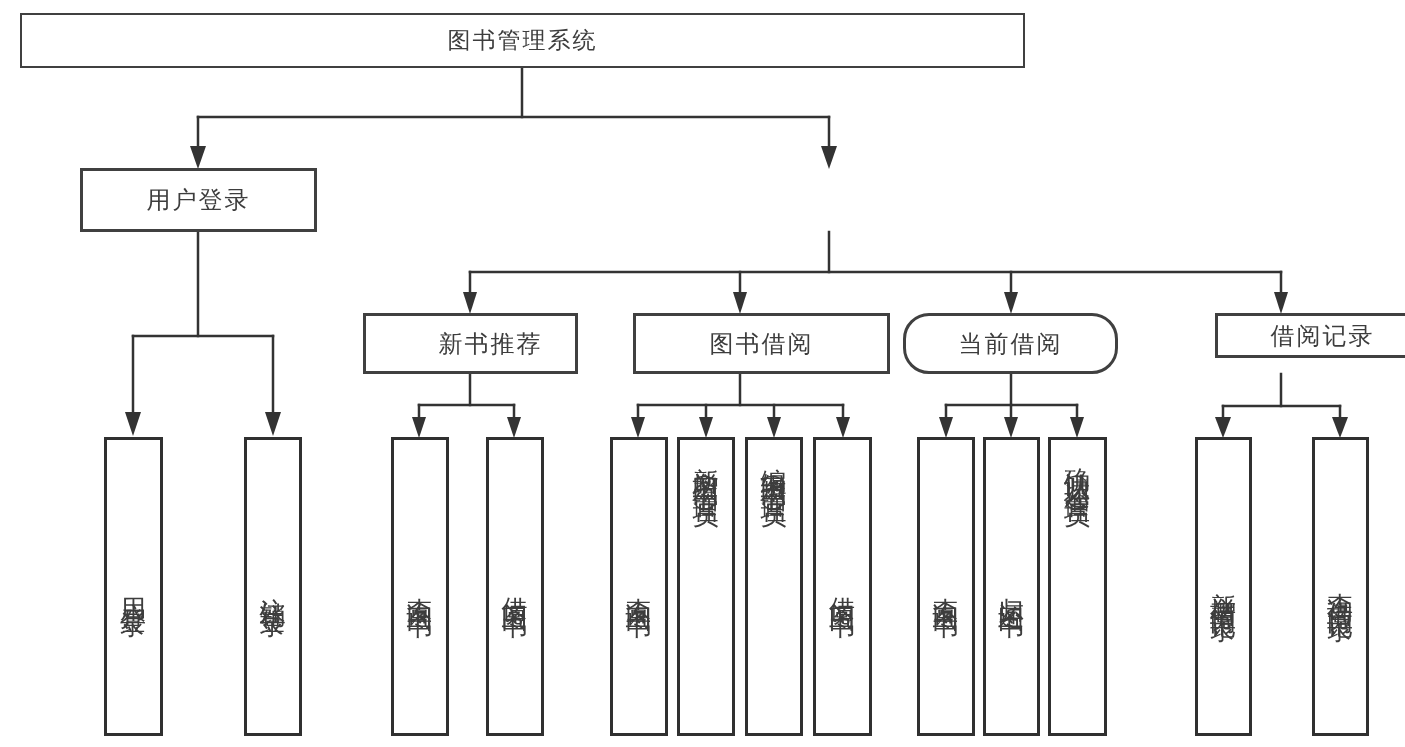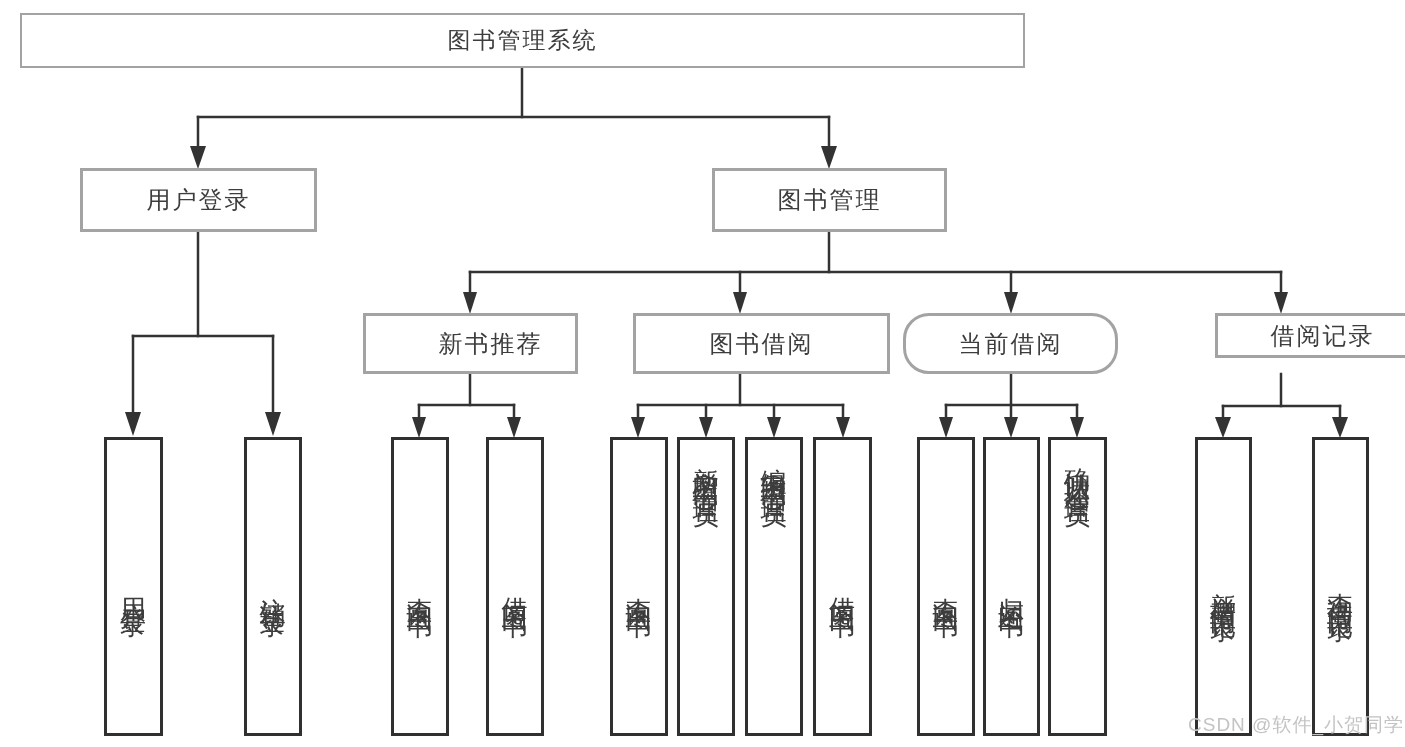--- a/index.html
+++ b/index.html
@@ -6,21 +6,21 @@
   body {
     width: 1405px; height: 747px; overflow: hidden; position: relative;
     font-family: "Liberation Sans", "DejaVu Sans", sans-serif;
   }
   #diagram { position: absolute; left: 0; top: 0; width: 1405px; height: 747px; }
   svg.lines { position: absolute; left: 0; top: 0; pointer-events: none; }
   svg.lines line { stroke: #333333; stroke-width: 2.5; stroke-linecap: square; }
   svg.lines polygon { fill: #333333; stroke: none; }
   .node {
     position: absolute; box-sizing: border-box;
-    border: 3px solid #a3a3a3; background: #ffffff;
+    border: 3px solid #404040; background: #ffffff;
     display: flex; align-items: center; justify-content: center;
     color: #3d3d3d; font-size: 24px; letter-spacing: 2px; white-space: nowrap;
   }
   .node.root { border-width: 2.5px; font-size: 23px; }
   .leaf {
     position: absolute; box-sizing: border-box;
     border: 3px solid #303030; background: #ffffff;
     display: flex; align-items: center; justify-content: center;
     color: #3d3d3d; font-size: 26px;
     writing-mode: vertical-lr; text-orientation: mixed;
@@ -109,21 +109,20 @@
       <line x1="1223" y1="406" x2="1223" y2="417"></line>
       <polygon points="1215,417 1231,417 1223,438"></polygon>
       <line x1="1340" y1="406" x2="1340" y2="417"></line>
       <polygon points="1332,417 1348,417 1340,438"></polygon>
     </g>
   </svg>
 
   <div class="node root" style="left:20px; top:13px; width:1005px; height:55px;">图书管理系统</div>
 
   <div class="node" style="left:80px; top:168px; width:237px; height:64px;">用户登录</div>
-  <div class="node" style="left:712px; top:168px; width:235px; height:64px;">图书管理</div>
 
   <div class="node" style="left:363px; top:313px; width:215px; height:61px;padding-left:40px;">新书推荐</div>
   <div class="node" style="left:633px; top:313px; width:257px; height:61px;">图书借阅</div>
   <div class="node" style="left:903px; top:313px; width:215px; height:61px;border-radius:26px;">当前借阅</div>
   <div class="node" style="left:1215px; top:313px; width:215px; height:45px;">借阅记录</div>
 
   <div class="leaf" style="left:104px; top:437px; width:59px; height:299px;">用户登录</div>
   <div class="leaf" style="left:244px; top:437px; width:58px; height:299px;">注销登录</div>
 
   <div class="leaf" style="left:391px; top:437px; width:58px; height:299px;">查询图书</div>
@@ -134,15 +133,14 @@
   <div class="leaf top-align" style="left:745px; top:437px; width:58px; height:299px;">编辑图书（管理员）</div>
   <div class="leaf" style="left:813px; top:437px; width:59px; height:299px;">借阅图书</div>
 
   <div class="leaf" style="left:917px; top:437px; width:58px; height:299px;">查询图书</div>
   <div class="leaf" style="left:983px; top:437px; width:57px; height:299px;">归还图书</div>
   <div class="leaf top-align" style="left:1048px; top:437px; width:59px; height:299px;">确认归还（管理员）</div>
 
   <div class="leaf" style="left:1195px; top:437px; width:57px; height:299px;">新增借阅记录</div>
   <div class="leaf" style="left:1312px; top:437px; width:57px; height:299px;">查询借阅记录</div>
 
-  <div class="watermark" style="left:1188px; top:712px;">CSDN @软件_小贺同学</div>
 
 </div>
 
 </body></html>

